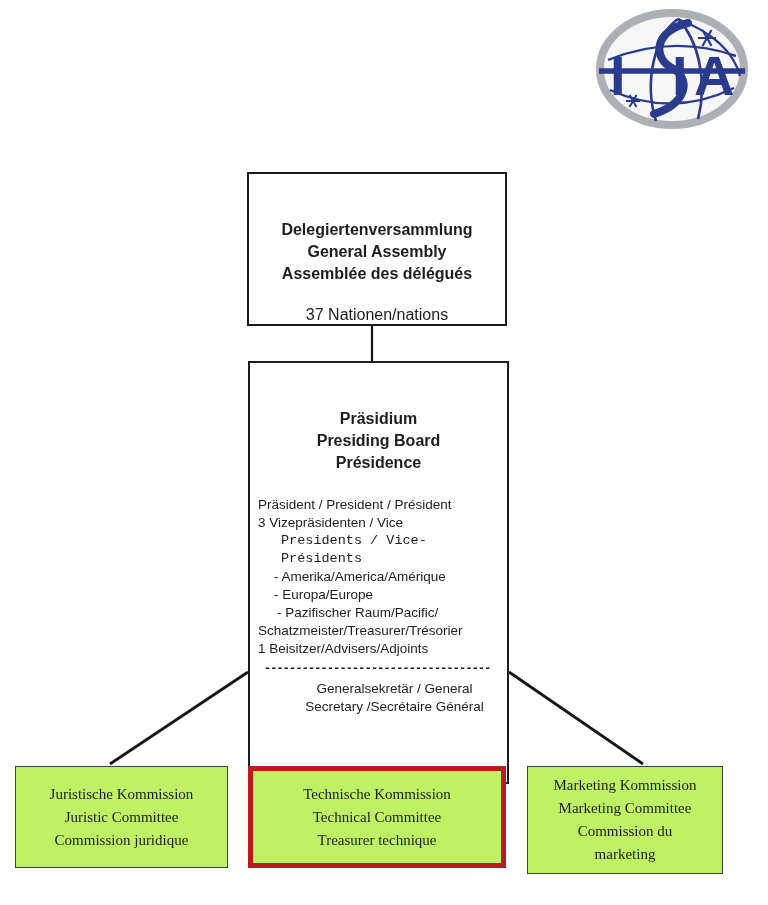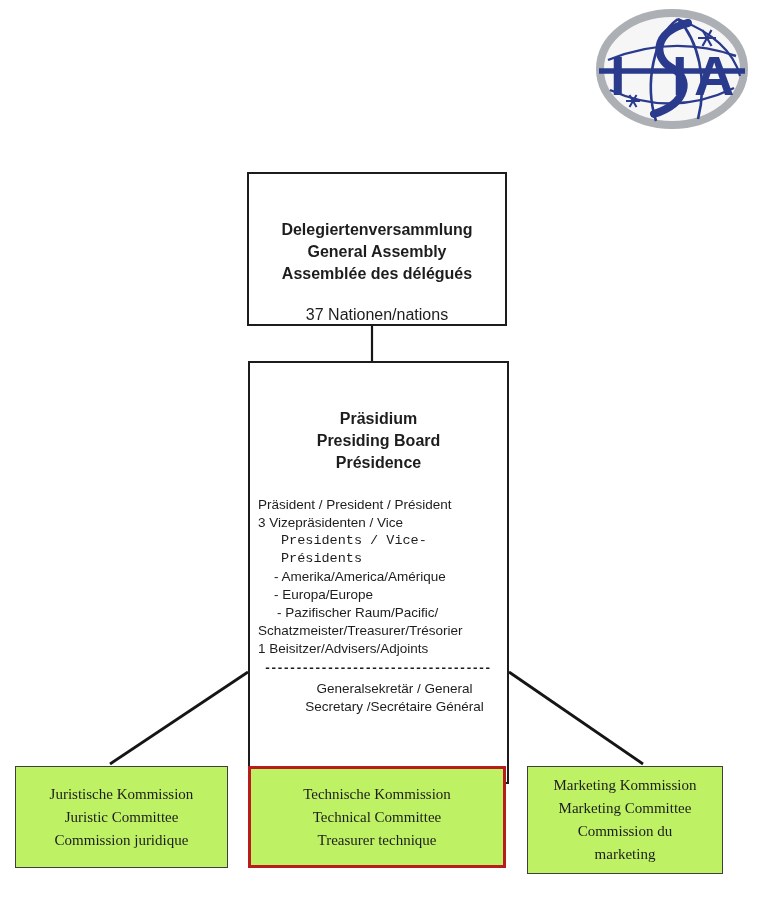--- a/index.html
+++ b/index.html
@@ -35,21 +35,21 @@
     text-align:center; white-space:nowrap; overflow:hidden; font-weight:bold;
   }
   .board-secretary { font-size:13.5px; line-height:18px; text-align:center; margin-top:2px;padding-left:32px; }
 
   .committee {
     position:absolute; background:#bef264; box-sizing:border-box;
     display:flex; flex-direction:column; justify-content:center; align-items:center;
     font-size:15px; line-height:23px; text-align:center;font-family:Liberation Serif, serif;
   }
   #committee-juristic  { left:15px;  top:766px; width:213px; height:102px; border:1.5px solid #3e3e3e; }
-  #committee-technical { left:248px; top:766px; width:258px; height:102px; border:3px solid #b91c1c; }
+  #committee-technical { left:248px; top:766px; width:258px; height:102px; border:5px solid #b91c1c; }
   #committee-marketing { left:527px; top:766px; width:196px; height:108px; border:1.5px solid #3e3e3e; }
 
   svg.connectors { position:absolute; left:0; top:0; pointer-events:none; }
 </style>
 </head>
 <body>
 
 <div class="canvas">
 
 

